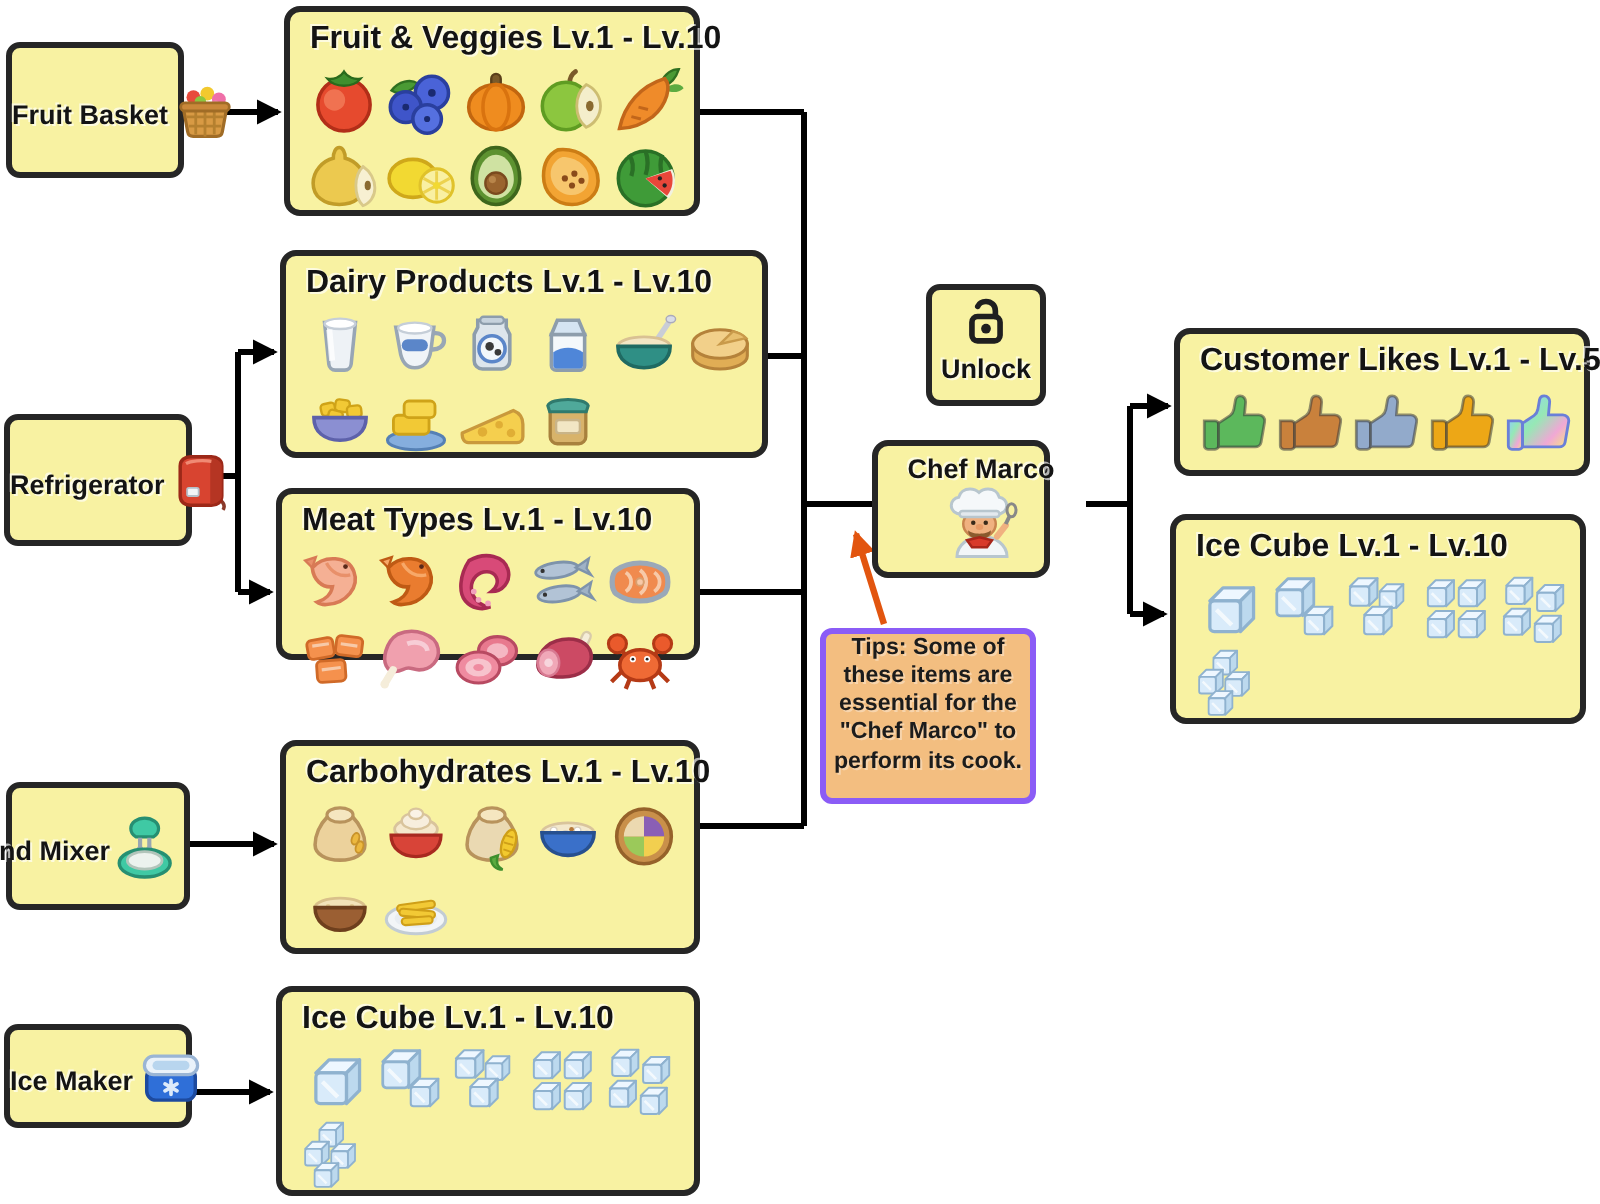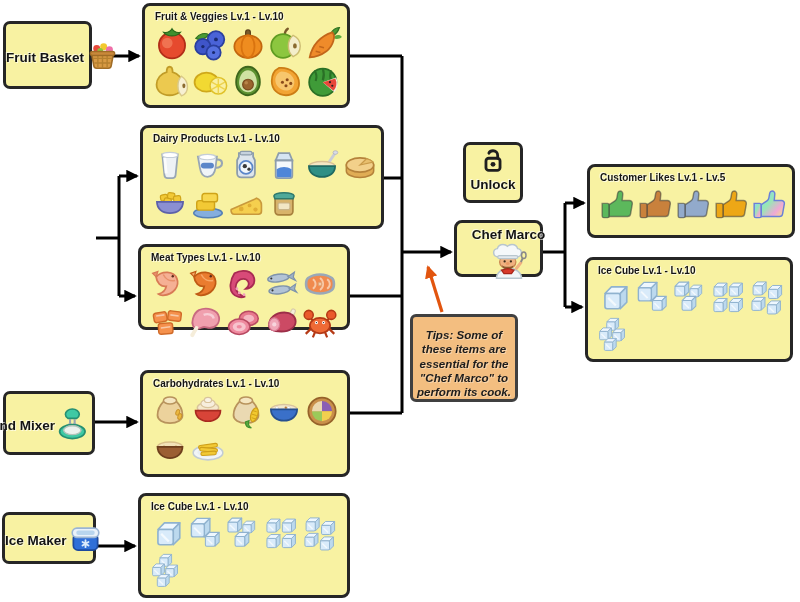--- a/index.html
+++ b/index.html
@@ -1,50 +1,50 @@
 <!DOCTYPE html>
 <html><head>
 <meta charset="utf-8">
 <style>
   html,body{margin:0;padding:0;background:#fff;}
   body{width:800px;height:602px;overflow:hidden;font-family:"Liberation Sans","DejaVu Sans",sans-serif;}
   #canvas{position:relative;width:800px;height:602px;background:#fff;}
   #connectors{position:absolute;left:0;top:0;z-index:0;}
   #icon-defs{position:absolute;width:0;height:0;overflow:hidden;}
   .box{position:absolute;box-sizing:border-box;background:#f8f2a2;border:3px solid #262626;border-radius:8px;z-index:1;}
-  .box .ttl{font-size:10px;font-weight:bold;color:#141414;padding:5px 4px 1px 10px;white-space:nowrap;
+  .box .ttl{font-size:16px;font-weight:bold;color:#141414;padding:5px 4px 1px 10px;white-space:nowrap;
             text-shadow:1px 1px 0 rgba(255,255,255,.65),-1px -1px 0 rgba(255,255,255,.65);}
   .items{display:flex;flex-wrap:wrap;padding:1px 0 0 8px;}
   .items svg.item{width:38px;height:38px;flex:0 0 38px;}
   .src{display:flex;flex-direction:row;align-items:center;border-radius:7px;}
   .src .lbl, #b-unlock .lbl, #b-chef .lbl{font-size:13.5px;font-weight:bold;color:#141414;padding-top:4px;white-space:nowrap;
             text-shadow:1px 1px 0 rgba(255,255,255,.65),-1px -1px 0 rgba(255,255,255,.65);}
   .icon-slot svg{display:block;}
   .src .icon-slot svg{width:37px;height:37px;margin-top:1px;}
   #b-unlock{display:flex;flex-direction:column;align-items:center;border-radius:7px;}
   #b-unlock .icon-slot svg{width:30px;height:30px;margin-top:2px;}
   #b-unlock .lbl{padding-top:0;}
   #b-chef{display:flex;flex-direction:column;align-items:center;}
   #b-chef .icon-slot svg{width:40px;height:40px;}
-  #b-tips{position:absolute;box-sizing:border-box;background:#f3be80;border:3px solid #404040;border-radius:6px;z-index:1;
-          display:flex;align-items:flex-end;justify-content:center;font-style:italic;}
+  #b-tips{position:absolute;box-sizing:border-box;background:#f3be80;border:3px solid #8b5cf6;border-radius:6px;z-index:1;
+          display:flex;align-items:flex-start;justify-content:center;}
   .tip-text{font-size:11.6px;font-weight:bold;color:#1c1c1c;text-align:center;line-height:1.22;white-space:pre-line;
             text-shadow:1px 1px 0 rgba(255,255,255,.35);}
   
   #b-src-0{left:3px;top:21px;width:89px;height:68px;}
   #b-src-1{left:2px;top:207px;width:94px;height:66px;}
   #b-src-2{left:3px;top:391px;width:92px;height:64px;justify-content:flex-end;}
   #b-src-3{left:2px;top:512px;width:94px;height:52px;}
   #b-chain-0{left:142px;top:3px;width:208px;height:105px;}
   #b-chain-1{left:140px;top:125px;width:244px;height:104px;}
   #b-chain-2{left:138px;top:244px;width:212px;height:86px;}
   #b-chain-3{left:140px;top:370px;width:210px;height:107px;}
   #b-chain-4{left:138px;top:493px;width:212px;height:105px;}
   #b-unlock{left:463px;top:142px;width:60px;height:61px;text-align:center;}
-  #b-chef{left:454px;top:220px;width:89px;height:57px;padding-left:20px;}
+  #b-chef{left:436px;top:220px;width:89px;height:69px;padding-left:20px;}
   #b-tips{left:410px;top:314px;width:108px;height:88px;}
   #b-out-0{left:587px;top:164px;width:208px;height:74px;}
   #b-out-1{left:585px;top:257px;width:208px;height:105px;}
 </style>
 </head>
 <body>
 
 <div id="canvas">
 
   <svg id="connectors" width="800" height="602">
@@ -473,20 +473,28 @@
   </svg>
 
   <div class="box src" id="b-src-0">
     <div class="lbl">Fruit Basket</div>
     <span class="icon-slot">
         <svg viewBox="0 0 32 32">
           <use href="#i-fruit-basket" xlink:href="#i-fruit-basket"></use>
         </svg>
       </span>
   </div>
+  <div class="box src" id="b-src-1">
+    <div class="lbl">Refrigerator</div>
+    <span class="icon-slot">
+        <svg viewBox="0 0 32 32">
+          <use href="#i-refrigerator" xlink:href="#i-refrigerator"></use>
+        </svg>
+      </span>
+  </div>
   <div class="box src" id="b-src-2">
     <div class="lbl">Stand Mixer</div>
     <span class="icon-slot">
         <svg viewBox="0 0 32 32">
           <use href="#i-stand-mixer" xlink:href="#i-stand-mixer"></use>
         </svg>
       </span>
   </div>
   <div class="box src" id="b-src-3">
     <div class="lbl">Ice Maker</div>

